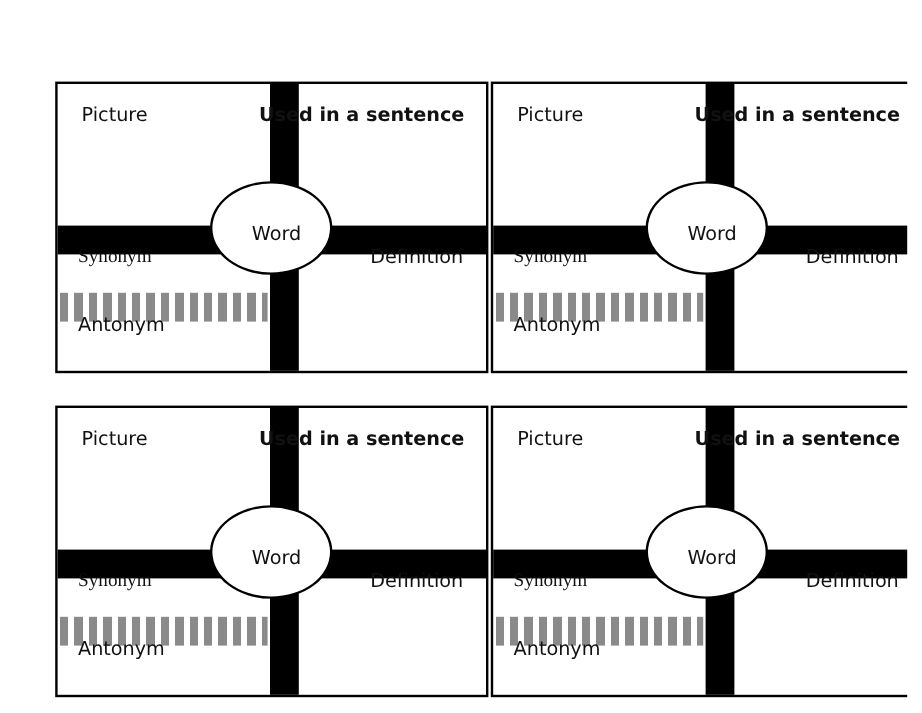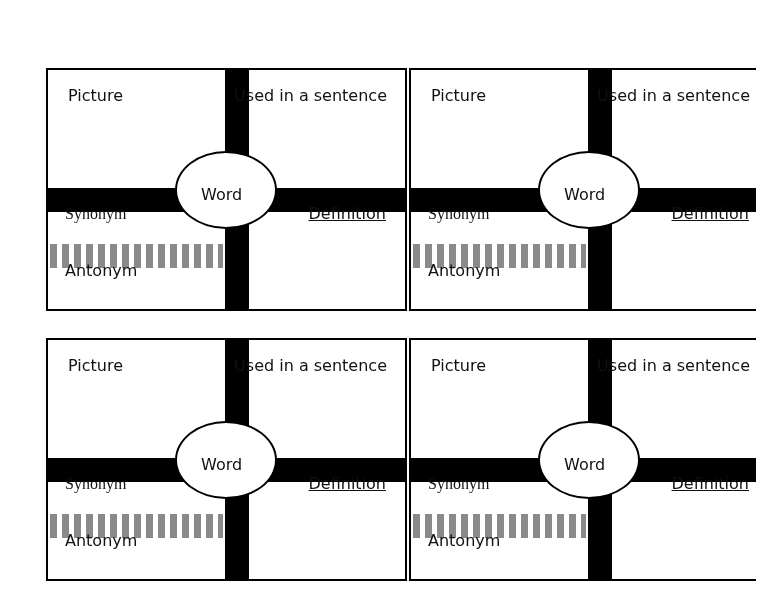--- a/index.html
+++ b/index.html
@@ -44,38 +44,38 @@
     background: var(--line);
   }
   .oval {
     position: absolute;
     left: 127px; top: 81px;
     width: 102px; height: 78px;
     background: var(--bg);
     border: 2.5px solid var(--line);
     border-radius: 50%;
     z-index: 2;
-    text-align: left;
+    text-align: right;
   }
   .oval .word {
     display: inline-block;
     margin-top: 9px;
     font-size: 16px;
     line-height: 1.1;
   }
   .lbl {
     position: absolute;
     font-size: 16px;
     line-height: 1.15;
     white-space: nowrap;
   }
   .lbl.picture    { left: 8px;  top: 5px; }
-  .lbl.sentence   { right: 6px; top: 5px; }
+  .lbl.sentence   { right: 6px; top: 5px; font-weight: bold; }
   .lbl.synonym    { left: 5px;  top: 123px; font-family: Liberation Serif, serif; }
-  .lbl.definition { right: 7px; top: 123px; text-decoration: underline; }
+  .lbl.definition { right: 7px; top: 123px; }
   .lbl.antonym    { left: 5px;  top: 180px; }
   .dashline {
     position: absolute;
     left: 2px; top: 174px;
     width: 173px; height: 2px;
     background: repeating-linear-gradient(90deg,
       var(--dash) 0px, var(--dash) 7px,
       transparent 7px, transparent 12px);
   }
 </style>

